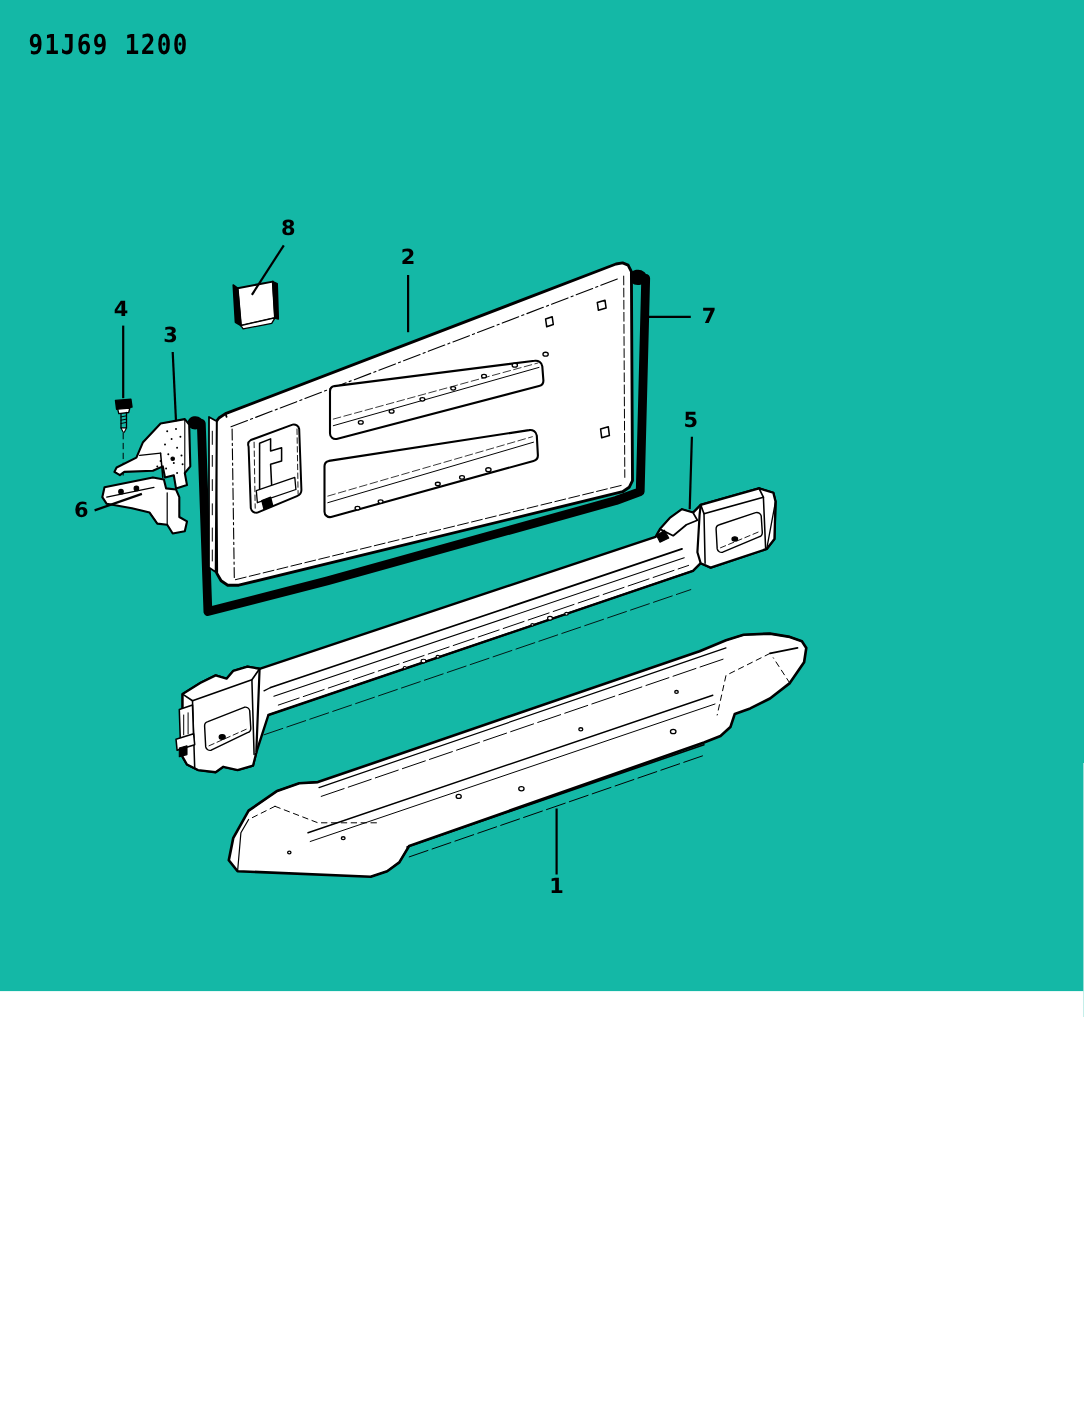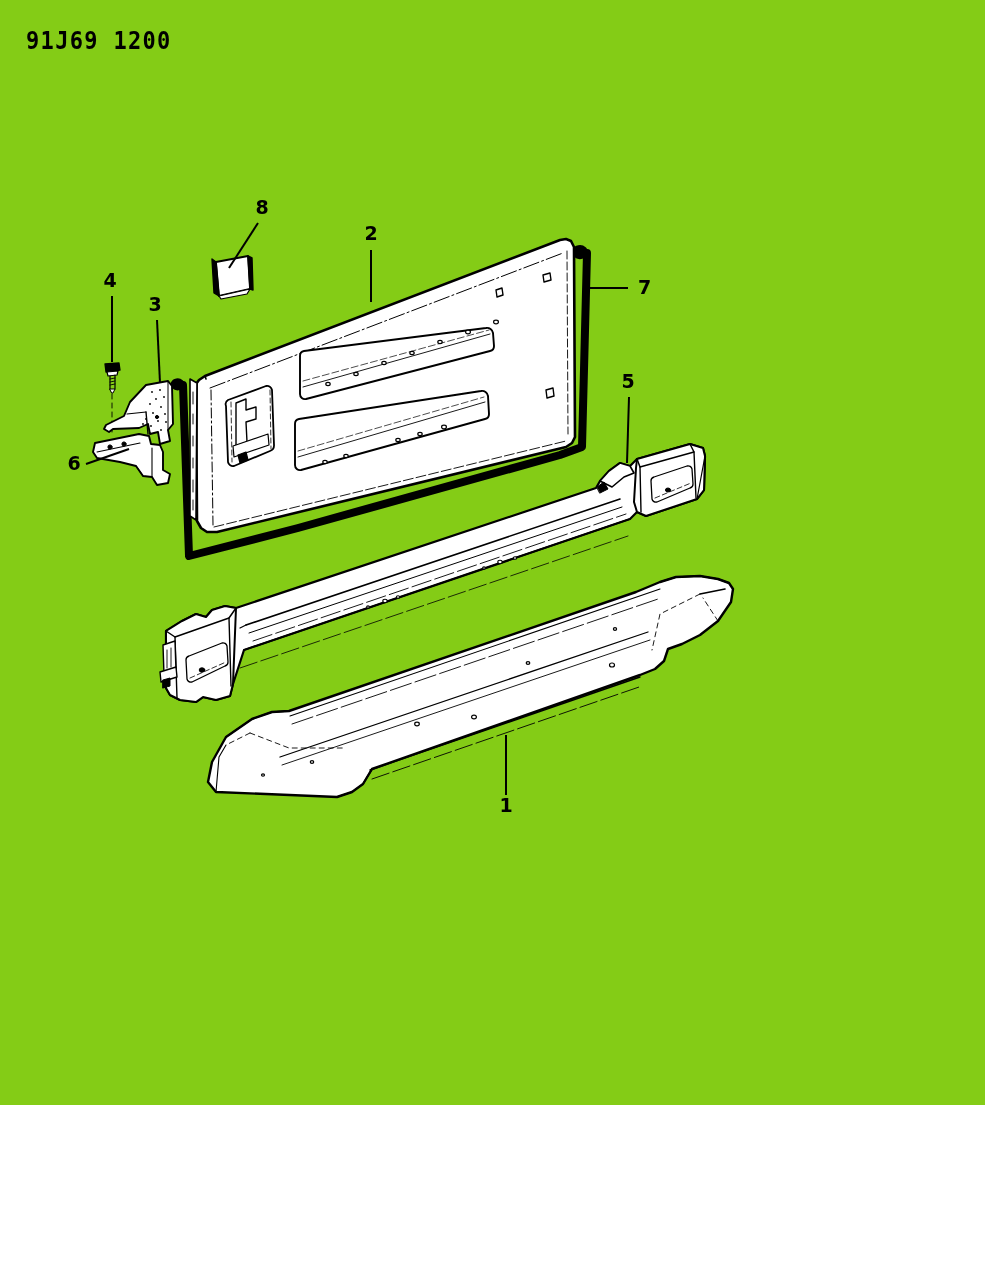--- a/index.html
+++ b/index.html
@@ -10,22 +10,22 @@
   body {
     width: 985px;
     height: 1275px;
     font-family: "Liberation Sans", sans-serif;
     position: relative;
     overflow: hidden;
   }
   #page {
     position: relative;
     width: 985px;
-    height: 1105px;
-    background: #84cc16;
+    height: 901px;
+    background: #14b8a6;
   }
   .header-code {
     position: absolute;
     left: 26px;
     top: 28px;
     font-family: "DejaVu Sans Mono", "Liberation Mono", monospace;
     font-size: 25px;
     font-weight: bold;
     letter-spacing: 1.5px;
     color: #000000;

